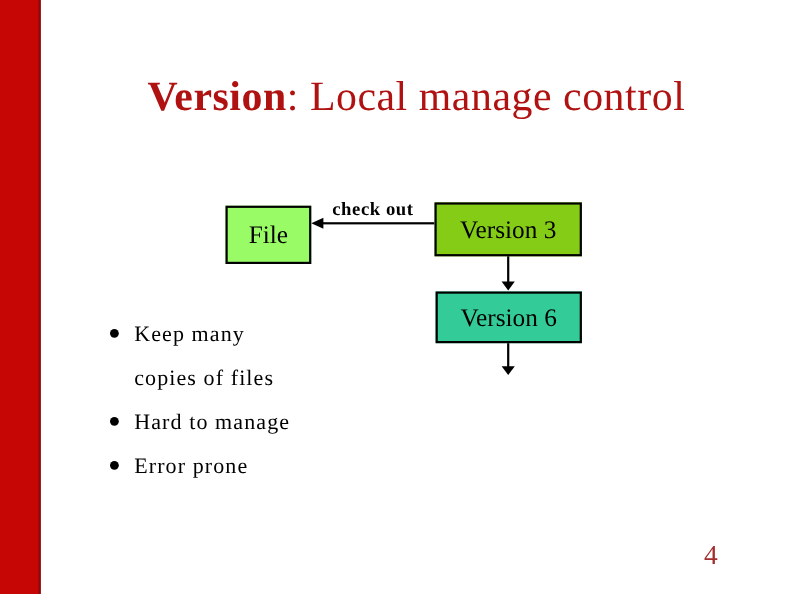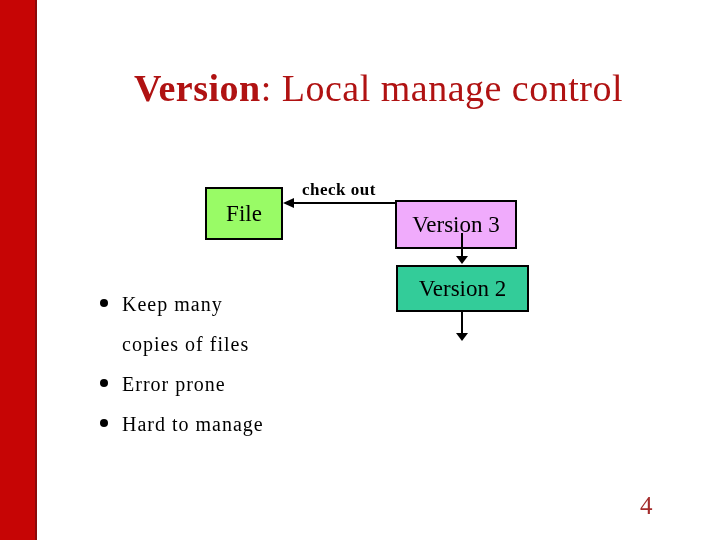--- a/index.html
+++ b/index.html
@@ -34,21 +34,21 @@
 
   
   .box {
     position: absolute;
     box-sizing: border-box;
     border: 2px solid #000000;
     display: flex; align-items: center; justify-content: center;
     font-size: 23px; color: #000000; text-align: center;
   }
   .file-box   { left: 205px; top: 187px; width: 78px;  height: 53px; background: #99FB66; }
-  .v3-box     { left: 395px; top: 200px; width: 122px; height: 49px; background: #f0abfc; }
+  .v3-box     { left: 395px; top: 184px; width: 134px; height: 49px; background: #84cc16; }
   .v2-box     { left: 396px; top: 265px; width: 133px; height: 47px; background: #33CC99; }
   .v1-box     { left: 397px; top: 342px; width: 131px; height: 48px; background: #33CC99; }
 
   
   .checkout-label {
     position: absolute; left: 283px; top: 180px; width: 112px;
     text-align: center;
     font-size: 17px; font-weight: bold; color: #000000;
     letter-spacing: 0.5px;
   }
@@ -118,38 +118,38 @@
   <div class="arrow-left"></div>
 
   <div class="box v3-box">
     <span>Version 3</span>
   </div>
 
   <div class="v-line l1"></div>
   <div class="arrow-down a1"></div>
 
   <div class="box v2-box">
-    <span>Version 2</span>
+    <span>Version 6</span>
   </div>
 
   <div class="v-line l2"></div>
   <div class="arrow-down a2"></div>
 
 
   <ul class="bullets">
     <li class="bullet">
       <span class="dot"></span>
       <span class="btext">Keep many
 copies of files</span>
     </li>
     <li class="bullet">
       <span class="dot"></span>
-      <span class="btext">Error prone</span>
+      <span class="btext">Hard to manage</span>
     </li>
     <li class="bullet">
       <span class="dot"></span>
-      <span class="btext">Hard to manage</span>
+      <span class="btext">Error prone</span>
     </li>
   </ul>
 
   <div class="pagenum">4</div>
 
 </div>
 
 </body></html>

